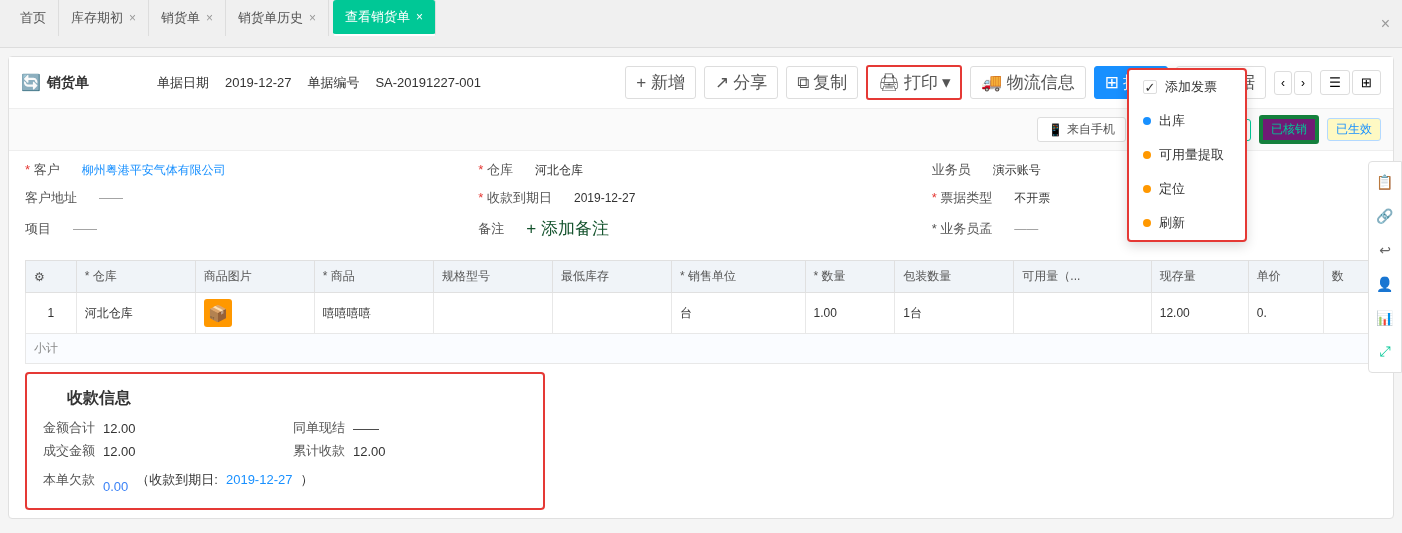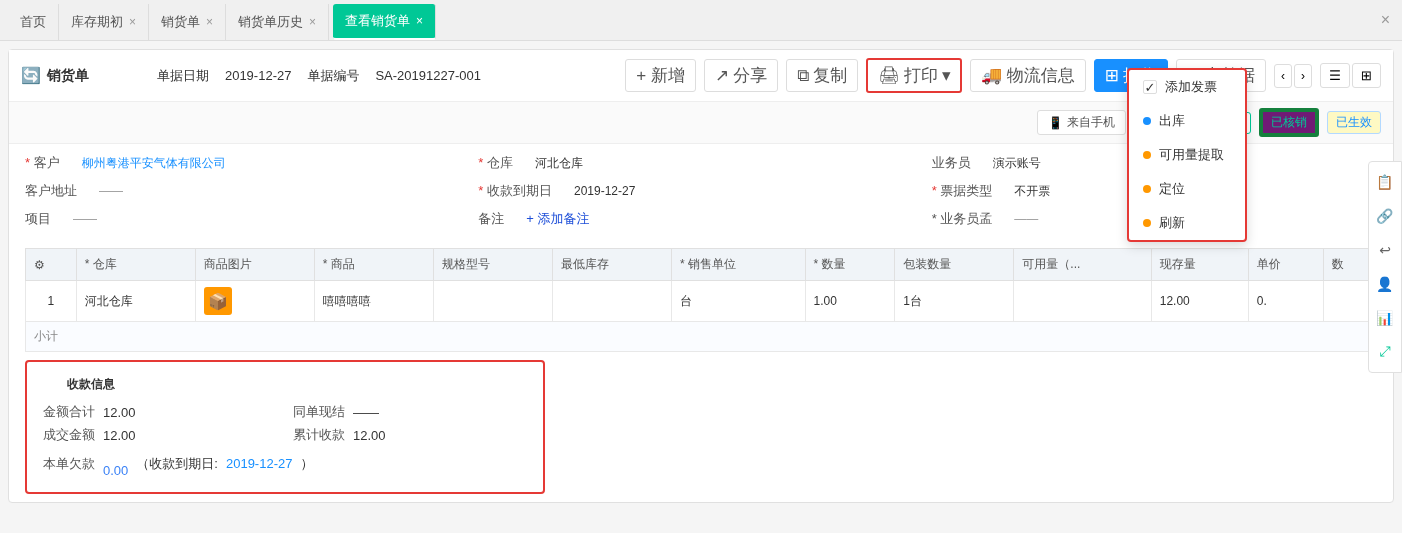--- a/index.html
+++ b/index.html
@@ -1,21 +1,21 @@
 <!DOCTYPE html>
 <html><head>
   <meta charset="utf-8">
   <style>
     * { box-sizing: border-box; margin: 0; padding: 0; }
     body { font-family: 'Microsoft YaHei', Arial, sans-serif; font-size: 13px; background: #f5f5f5; color: #333; overflow: hidden; }
 
     
     .tab-bar {
-      display: flex; align-items: flex-end; background: #f0f0f0; border-bottom: 1px solid #ddd;
-      height: 41px; padding: 0 8px; position: relative;
+      display: flex; align-items: flex-start; background: #f0f0f0; border-bottom: 1px solid #ddd;
+      height: 48px; padding: 0 8px; position: relative;
     }
     .tab-item {
       display: flex; align-items: center; padding: 0 12px; height: 36px; cursor: pointer;
       font-size: 13px; color: #555; border-right: 1px solid #ddd; white-space: nowrap;
     }
     .tab-item.active { background: #fff; color: #333; border-bottom: 2px solid #fff; }
     .tab-item .close-btn { margin-left: 6px; color: #999; font-size: 12px; cursor: pointer; }
     .tab-item.green-tab { background: #00c896; color: #fff; border-radius: 3px; margin: 0 4px; }
     .tab-item.green-tab .close-btn { color: #fff; }
     .tab-close-main { position: absolute; right: 12px; top: 50%; transform: translateY(-50%); cursor: pointer; font-size: 16px; color: #999; }
@@ -53,37 +53,37 @@
 
     
     .form-area { padding: 10px 16px; }
     .form-row { display: flex; align-items: center; margin-bottom: 10px; gap: 8px; flex-wrap: wrap; }
     .field-group { display: flex; align-items: center; gap: 22px; flex: 1; min-width: 200px; }
     .field-label { color: #555; white-space: nowrap; font-size: 13px; }
     .field-label.required::before { content: '* '; color: #e53935; }
     .field-value { color: #333; font-size: 12px; }
     .field-value.link { color: #1890ff; cursor: pointer; }
     .field-value.muted { color: #999; }
-    .add-note { color: #1d4ed8; cursor: pointer; font-size: 13px; display: flex; align-items: center; gap: 3px; }
+    .add-note { color: #14532d; cursor: pointer; font-size: 17px; display: flex; align-items: center; gap: 3px; }
 
     
     .data-table { width: 100%; border-collapse: collapse; font-size: 12px; }
     .data-table th { background: #f0f4f8; padding: 7px 8px; text-align: left; border: 1px solid #e0e0e0; white-space: nowrap; color: #555; font-weight: normal; }
     .data-table td { padding: 6px 8px; border: 1px solid #e8e8e8; color: #333; white-space: nowrap; }
     .data-table tr:nth-child(even) td { background: #fafcff; }
     .data-table .subtotal td { background: #f9f9f9; color: #888; font-size: 12px; }
     .gear-cell { text-align: center; color: #888; cursor: pointer; }
     .product-img { width: 28px; height: 28px; background: #ff9800; border-radius: 3px; display: inline-flex; align-items: center; justify-content: center; }
 
     
     .payment-box {
       border: 2px solid #e53935; border-radius: 4px; padding: 14px 16px; margin: 8px 16px;
       background: #fff; max-width: 520px; font-size: 13px;
     }
-    .payment-title { font-weight: bold; margin-bottom: 10px; font-size: 12px; padding-left: 24px; }
+    .payment-title { font-weight: bold; margin-bottom: 10px; font-size: 16px; padding-left: 24px; }
     .payment-grid { display: grid; grid-template-columns: 1fr 1fr; gap: 5px 16px; }
     .payment-item { display: flex; align-items: center; gap: 8px; }
     .payment-label { color: #555; white-space: nowrap; }
     .payment-val { color: #333; }
     .payment-val.red { color: #3b82f6; margin-top: 14px; }
     .payment-val.blue { color: #1890ff; }
     .dropdown-menu {
       position: absolute; background: #fff; border: 1px solid #ddd; border-radius: 4px;
       box-shadow: 0 4px 12px rgba(0,0,0,0.15); z-index: 20; min-width: 120px;
       top: 68px; right: 155px;

